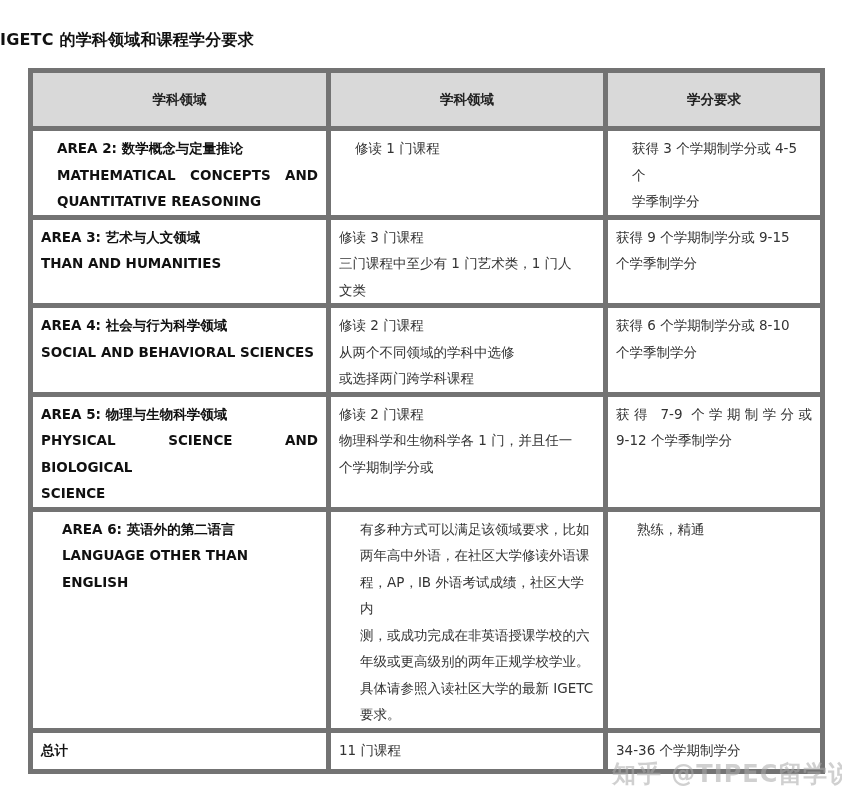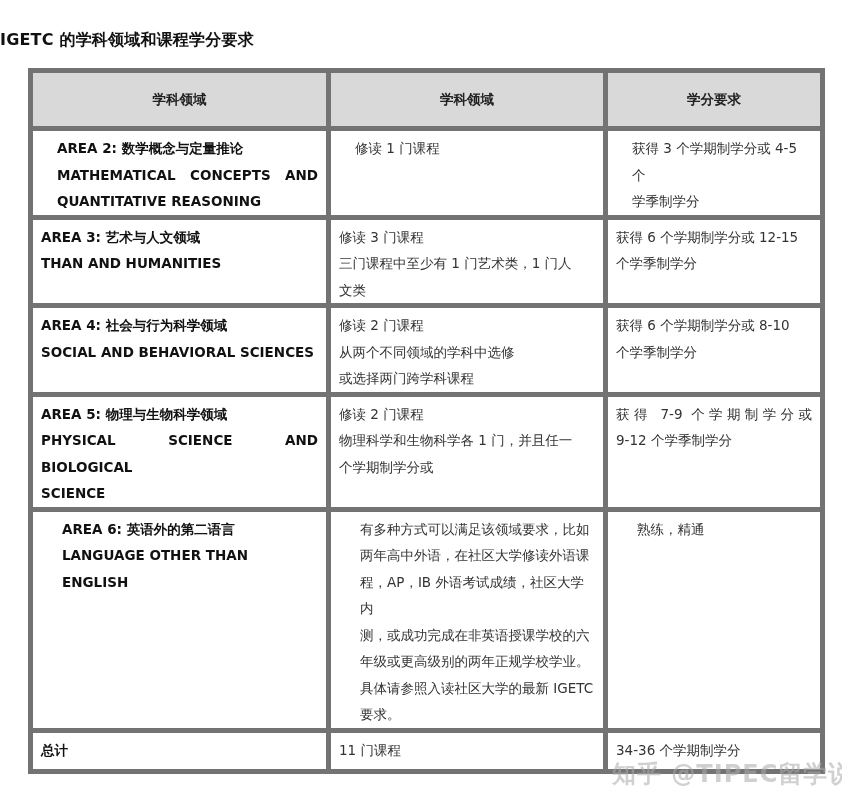--- a/index.html
+++ b/index.html
@@ -99,21 +99,21 @@
         </td>
       <td class="course">
           <div class="cell">
         <span class="line">修读 3 门课程</span>
         <span class="line">三门课程中至少有 1 门艺术类，1 门人</span>
         <span class="line">文类</span>
       </div>
         </td>
       <td class="credit">
           <div class="cell">
-        <span class="line">获得 6 个学期制学分或 12-15</span>
+        <span class="line">获得 9 个学期制学分或 9-15</span>
         <span class="line">个学季制学分</span>
       </div>
         </td>
     </tr>
 
     <tr class="r4">
       <td class="area">
           <div class="cell">
         <span class="line">AREA 4: 社会与行为科学领域</span>
         <span class="line">SOCIAL AND BEHAVIORAL SCIENCES</span>

